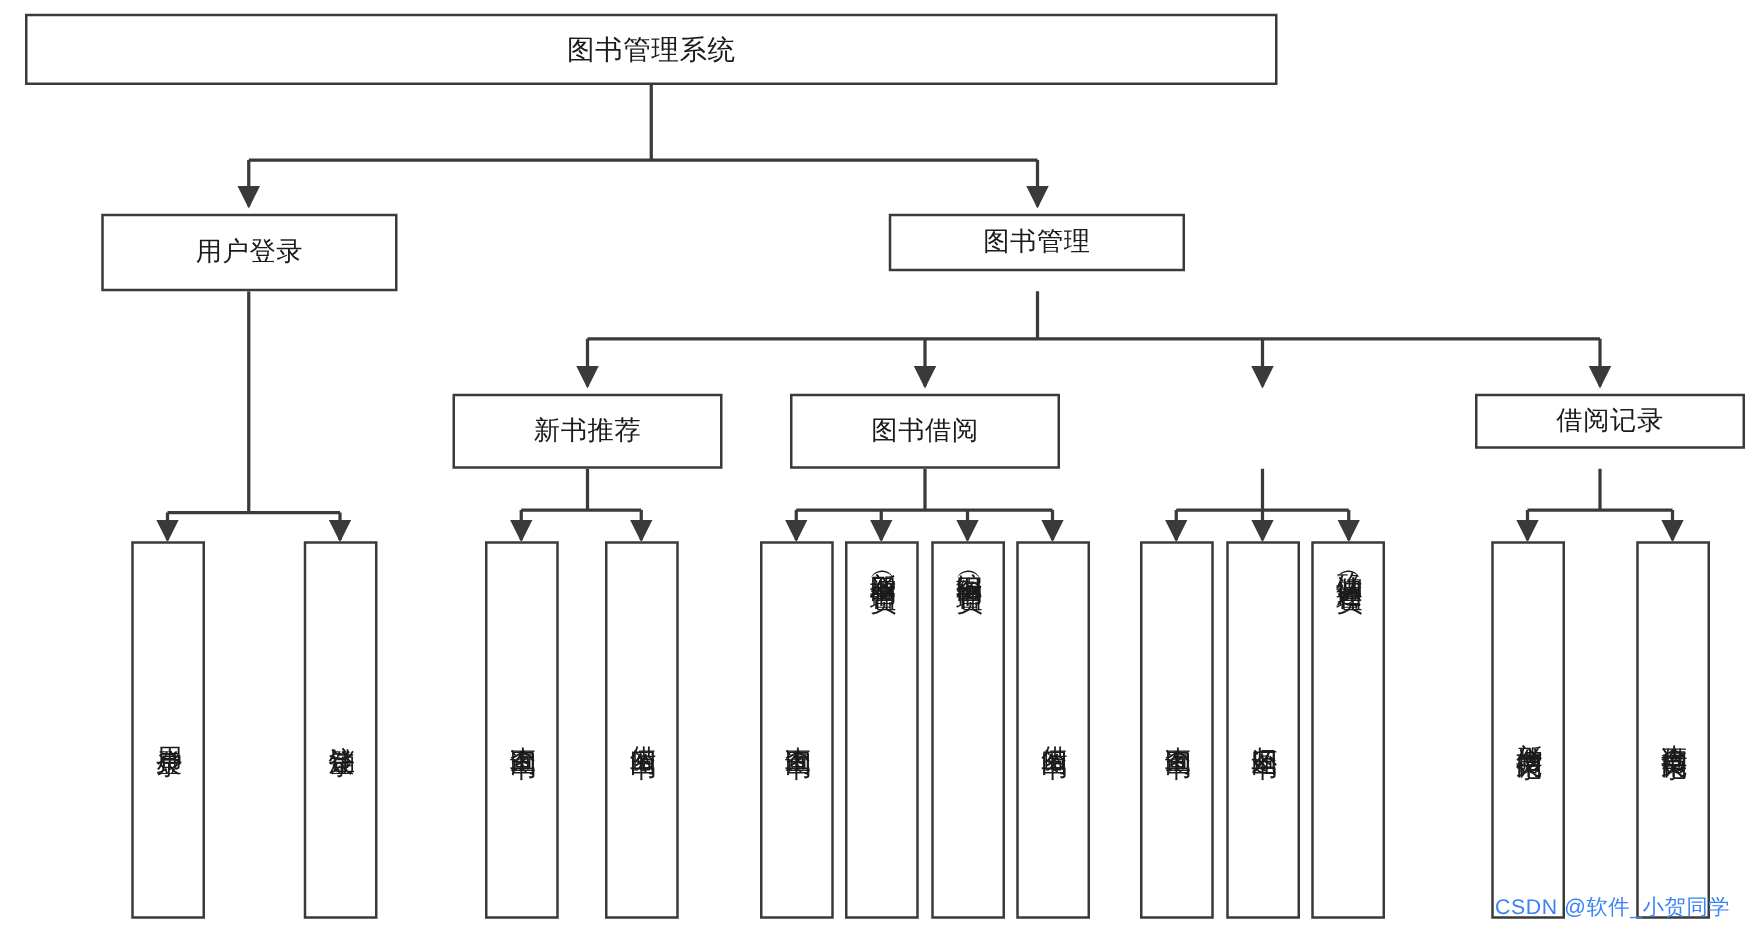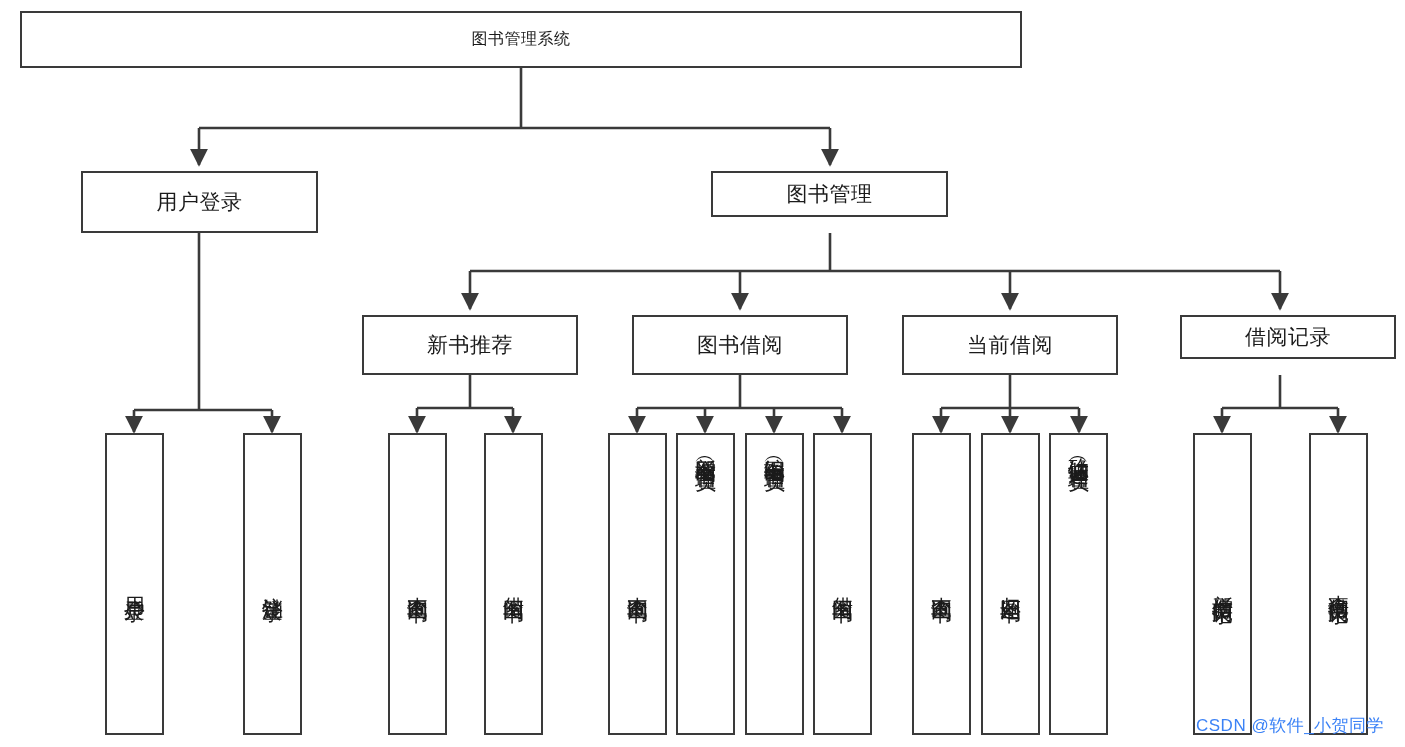--- a/index.html
+++ b/index.html
@@ -44,21 +44,21 @@
     text-align: center;
     line-height: 1.18;
     white-space: nowrap;
   }
   
   .node.horiz .node-label {
     font-size: 21px;
     letter-spacing: 0.5px;
   }
   .node.root .node-label {
-    font-size: 16px;
+    font-size: 22px;
   }
   
   .node.vert {
     align-items: flex-start;
     justify-content: center;
     padding-top: 6px;
   }
   .node.vert .node-label {
     writing-mode: vertical-rl;
     text-orientation: upright;
@@ -155,23 +155,20 @@
   </div>
 
   <div class="node horiz" style="left:362px; top:315px; width:216px; height:60px;align-items:center;">
     <span class="node-label">新书推荐</span>
   </div>
 
   <div class="node horiz" style="left:632px; top:315px; width:216px; height:60px;">
     <span class="node-label">图书借阅</span>
   </div>
 
-  <div class="node horiz" style="left:902px; top:315px; width:216px; height:60px;">
-    <span class="node-label">当前借阅</span>
-  </div>
 
   <div class="node horiz" style="left:1180px; top:315px; width:216px; height:44px;">
     <span class="node-label">借阅记录</span>
   </div>
 
   <div class="node vert mid-text" style="left:105px; top:433px; width:59px; height:302px;">
     <span class="node-label">用户登录</span>
   </div>
 
   <div class="node vert mid-text" style="left:243px; top:433px; width:59px; height:302px;">

